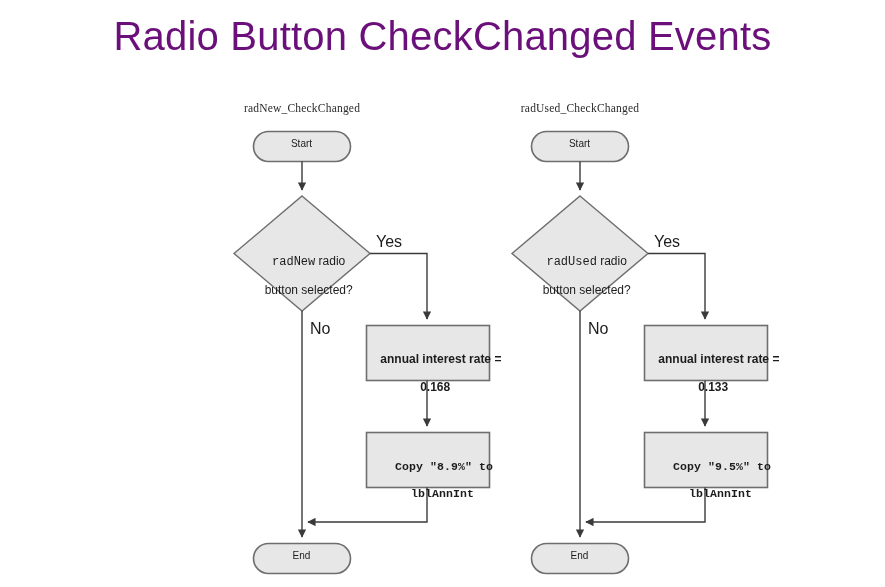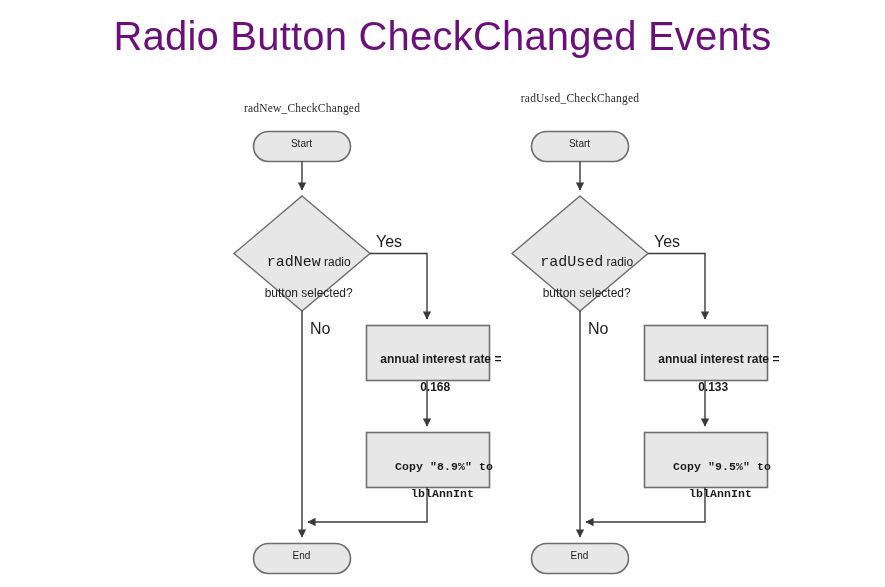--- a/index.html
+++ b/index.html
@@ -66,21 +66,21 @@
     font-family: "Liberation Sans", sans-serif;
     font-size: 10px;
     color: #1c1c1c;
   }
   .diamond-label {
     font-size: 12px;
     color: #1c1c1c;
   }
   .diamond-label .codeword {
     font-family: "Liberation Mono", "DejaVu Sans Mono", monospace;
-    font-size: 15px;
+    font-size: 12px;
   }
   .box-label {
     font-size: 12px;
     color: #1c1c1c;
     font-weight: bold;
   }
   .box-label.code {
     font-family: "Liberation Mono", "DejaVu Sans Mono", monospace;
     font-size: 11.5px;
     letter-spacing: 0.1px;
@@ -160,21 +160,21 @@
     <span>0.168</span>
   </div>
 
   <div class="nodetext box-label code" style="left:367px; top:446px; width:123px;">
     <span>Copy "8.9%" to</span><br>
     <span>lblAnnInt</span>
   </div>
 
   <div class="nodetext term-label" style="left:253px; top:550px; width:97px;">End</div>
 
-  <div class="nodetext proc-header" style="left:478px; top:92px; width:204px;">radUsed_CheckChanged</div>
+  <div class="nodetext proc-header" style="left:478px; top:102px; width:204px;">radUsed_CheckChanged</div>
 
   <div class="nodetext term-label" style="left:531px; top:138px; width:97px;">Start</div>
 
   <div class="nodetext diamond-label" style="left:508px; top:240px; width:144px;">
     <span><span class="codeword">radUsed</span><span> radio</span></span><br>
     <span>button selected?</span>
   </div>
 
   <div class="nodetext edge-label" style="left:654px; top:233px; width:40px; text-align:left;">Yes</div>
 

